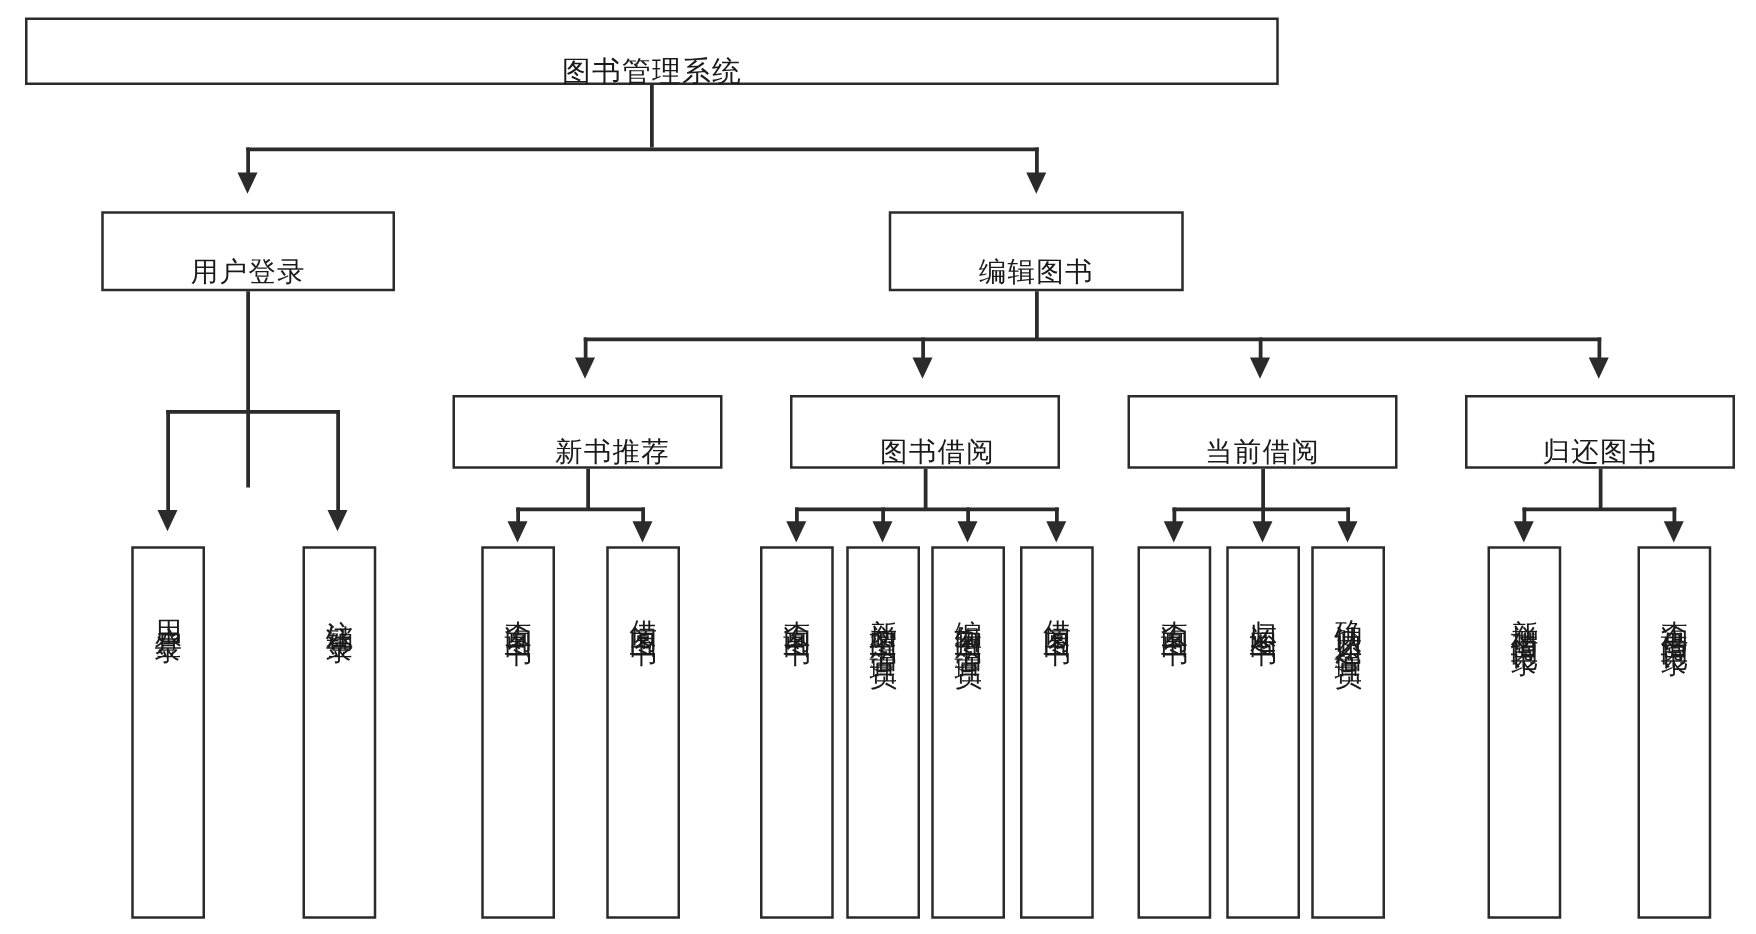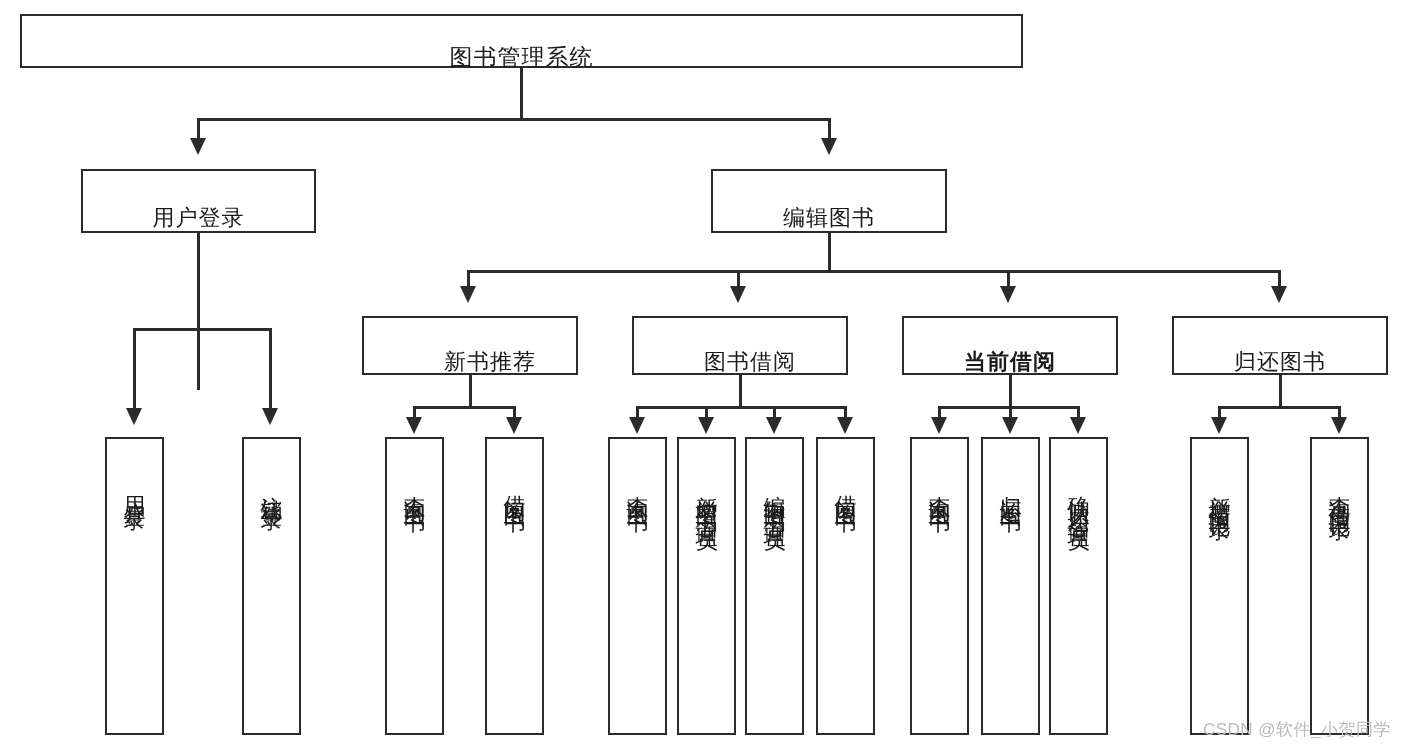--- a/index.html
+++ b/index.html
@@ -105,21 +105,21 @@
 
   <div class="vline" style="left:1278px;top:270px;width:3px;height:18px;"></div>
   <div class="arrow" style="left:1271px;top:286px;"></div>
 
   <div class="node h" style="left:362px;top:316px;width:216px;height:59px;padding-left:40px;">
     <span class="lbl">新书推荐</span>
   </div>
   <div class="node h" style="left:632px;top:316px;width:216px;height:59px;padding-left:20px;">
     <span class="lbl">图书借阅</span>
   </div>
-  <div class="node h" style="left:902px;top:316px;width:216px;height:59px;font-weight:bold;">
+  <div class="node h" style="left:902px;top:316px;width:216px;height:59px;">
     <span class="lbl">当前借阅</span>
   </div>
   <div class="node h" style="left:1172px;top:316px;width:216px;height:59px;">
     <span class="lbl">归还图书</span>
   </div>
 
   <div class="vline" style="left:469px;top:375px;width:3px;height:33px;"></div>
   <div class="hline" style="left:413px;top:406px;width:103px;height:3px;"></div>
   <div class="vline" style="left:413px;top:406px;width:3px;height:12px;"></div>
   <div class="arrow" style="left:406px;top:417px;"></div>
@@ -190,15 +190,14 @@
     <span class="lbl">确认归还（管理员）</span>
   </div>
 
   <div class="node v" style="left:1190px;top:437px;width:59px;height:298px;">
     <span class="lbl">新增借阅记录</span>
   </div>
   <div class="node v" style="left:1310px;top:437px;width:59px;height:298px;">
     <span class="lbl">查询借阅记录</span>
   </div>
 
-  <div id="watermark">CSDN @软件_小贺同学</div>
 
 </div>
 
 </body></html>

